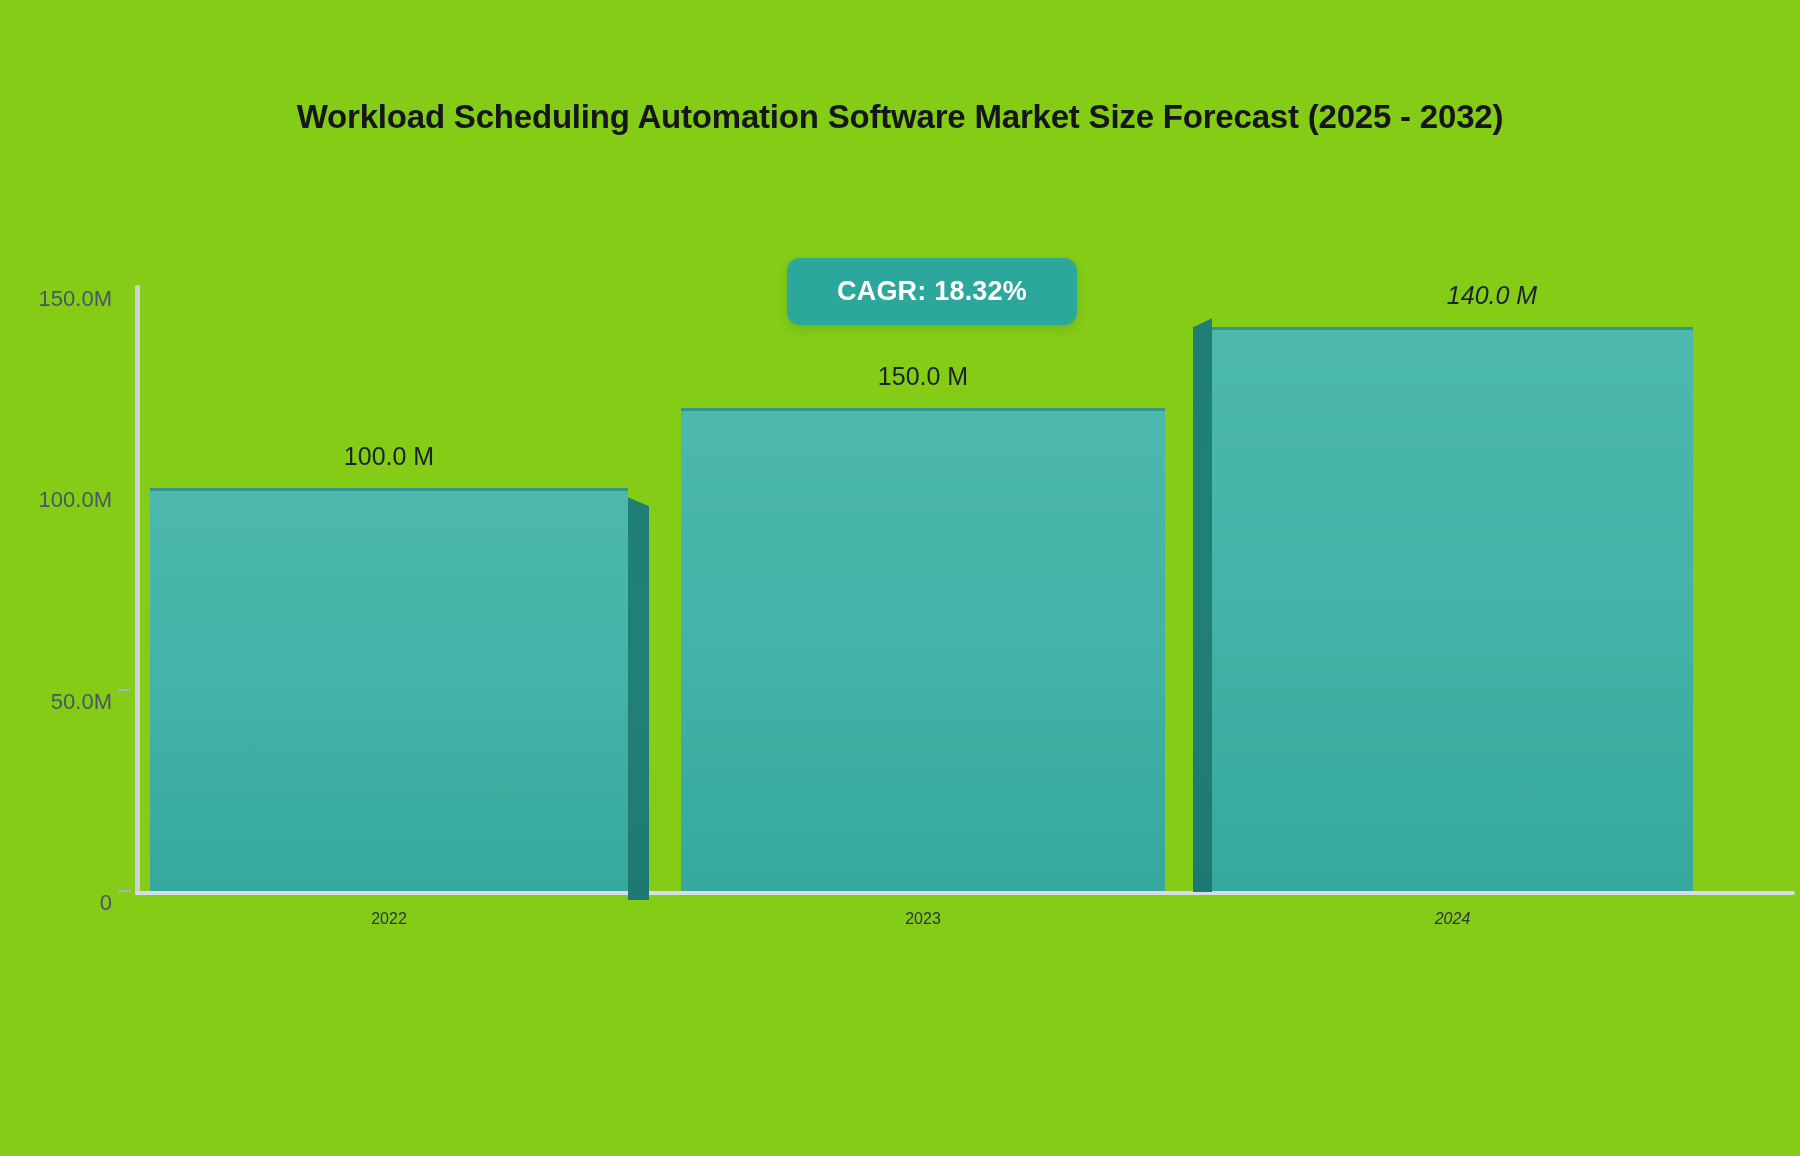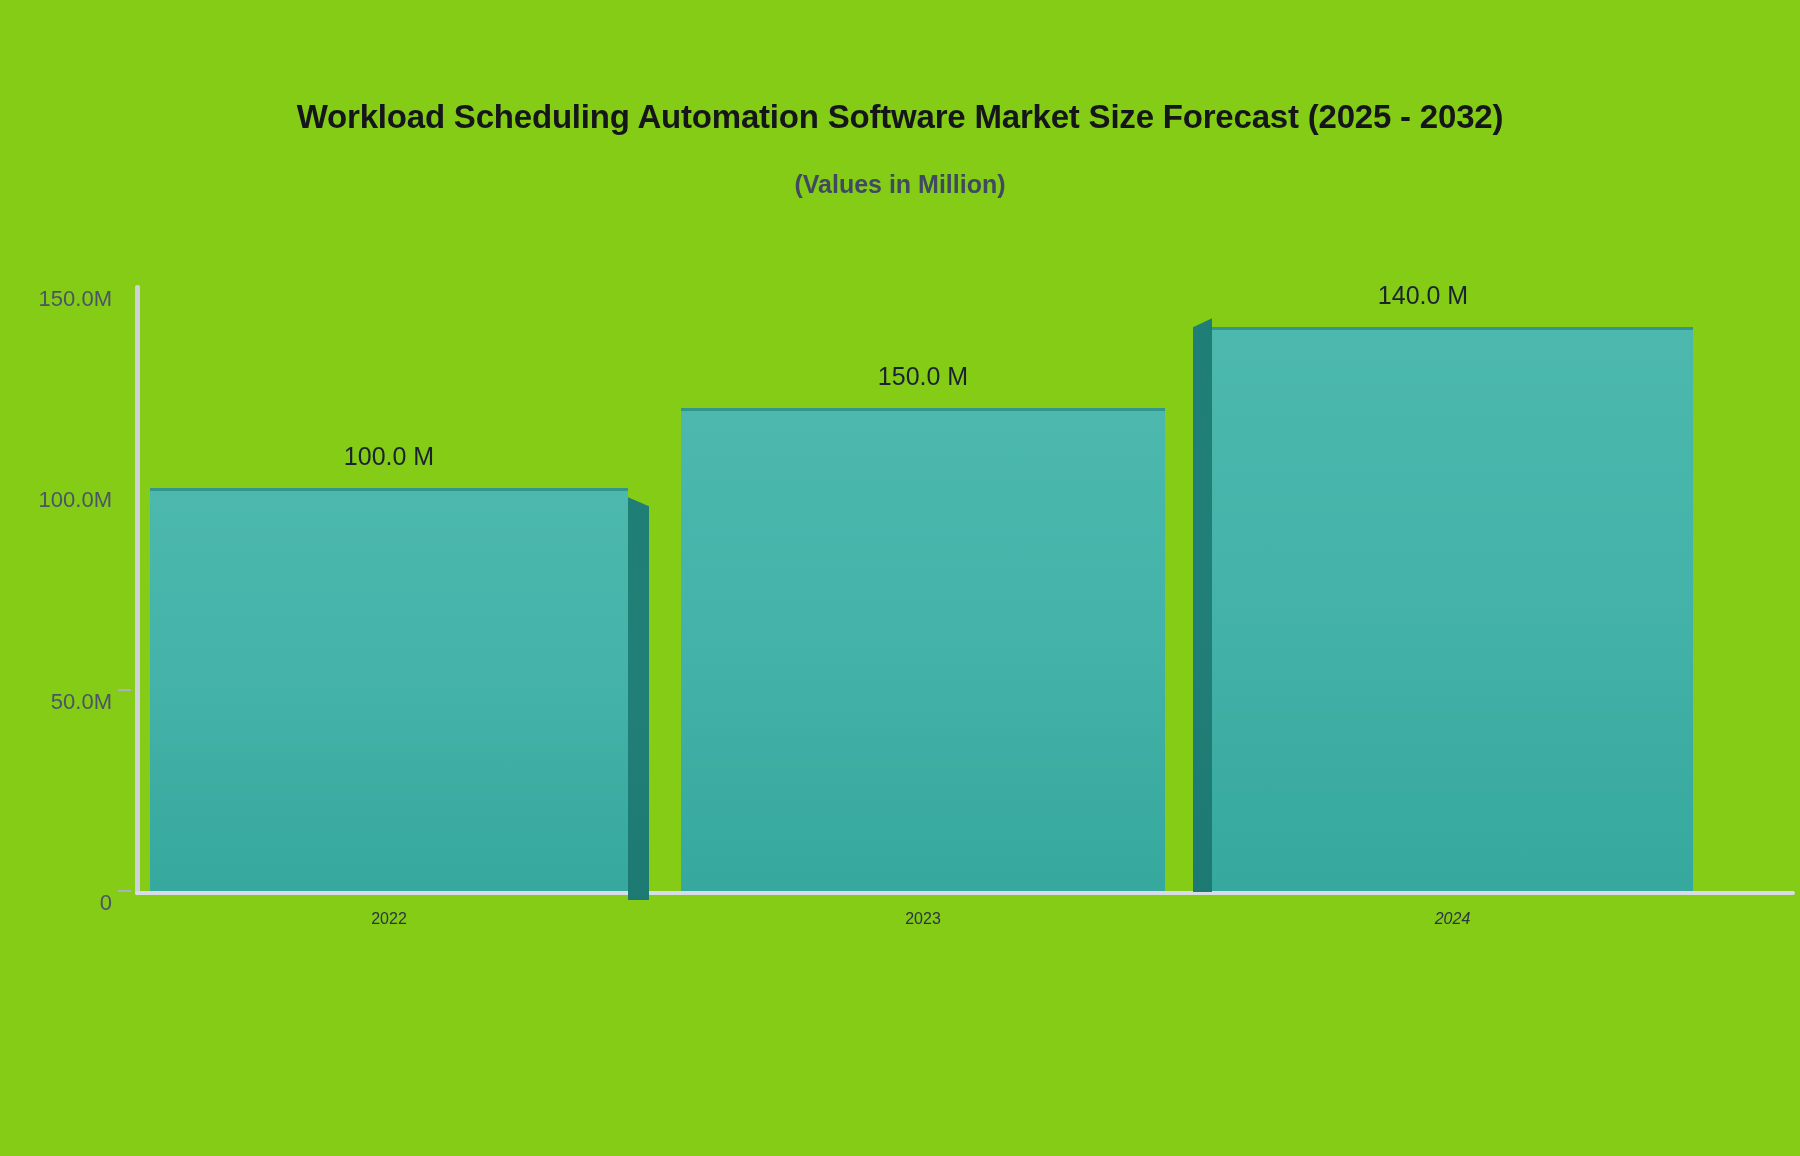--- a/index.html
+++ b/index.html
@@ -182,21 +182,20 @@
     height: 70px;
   }
 </style>
 </head>
 <body>
 
 <div id="figure">
 
   <div id="chart-title">Workload Scheduling Automation Software Market Size Forecast (2025 - 2032)</div>
 
-  <div id="chart-subtitle">(Values in Million)</div>
 
   <div id="y-axis-spine"></div>
   <div id="x-axis-spine"></div>
 
   <div id="y-ticks">
       <div class="y-tick-wrap" style="top: 891px;">
         <div class="y-tick-label">0</div>
       </div>
       <div class="y-tick-mark" style="top: 891px;"></div>
       <div class="y-tick-wrap" style="top: 689.667px;">
@@ -223,19 +222,22 @@
         <div class="bar-face" style="left: 150px; top: 488.333px; width: 478px; height: 402.667px;"></div>
         <div class="bar-value-label" style="left: 389px; top: 442.333px;">100.0 M</div>
       </div>
       <div class="bar-group">
         <div class="bar-face" style="left: 681px; top: 407.8px; width: 484px; height: 483.2px;"></div>
         <div class="bar-value-label" style="left: 923px; top: 361.8px;">150.0 M</div>
       </div>
       <div class="bar-group">
         <div class="bar-side" style="width: 19px; height: 573.733px; left: 1193px; top: 318.267px; clip-path: polygon(0px 9px, 100% 0px, 100% 100%, 0px 100%);"></div>
         <div class="bar-face" style="left: 1212px; top: 327.267px; width: 481px; height: 563.733px;"></div>
-        <div class="bar-value-label" style="left: 1423px; top: 281.267px;">140.0 M</div>
+        <div class="bar-value-label" style="left: 1492px; top: 281.267px; font-style: italic;">140.0 M</div>
       </div>
     </div>
 
+  <div id="cagr-badge">
+    <span id="cagr-badge-text">CAGR: 18.32%</span>
+  </div>
 
 
 </div>
 
 </body></html>

